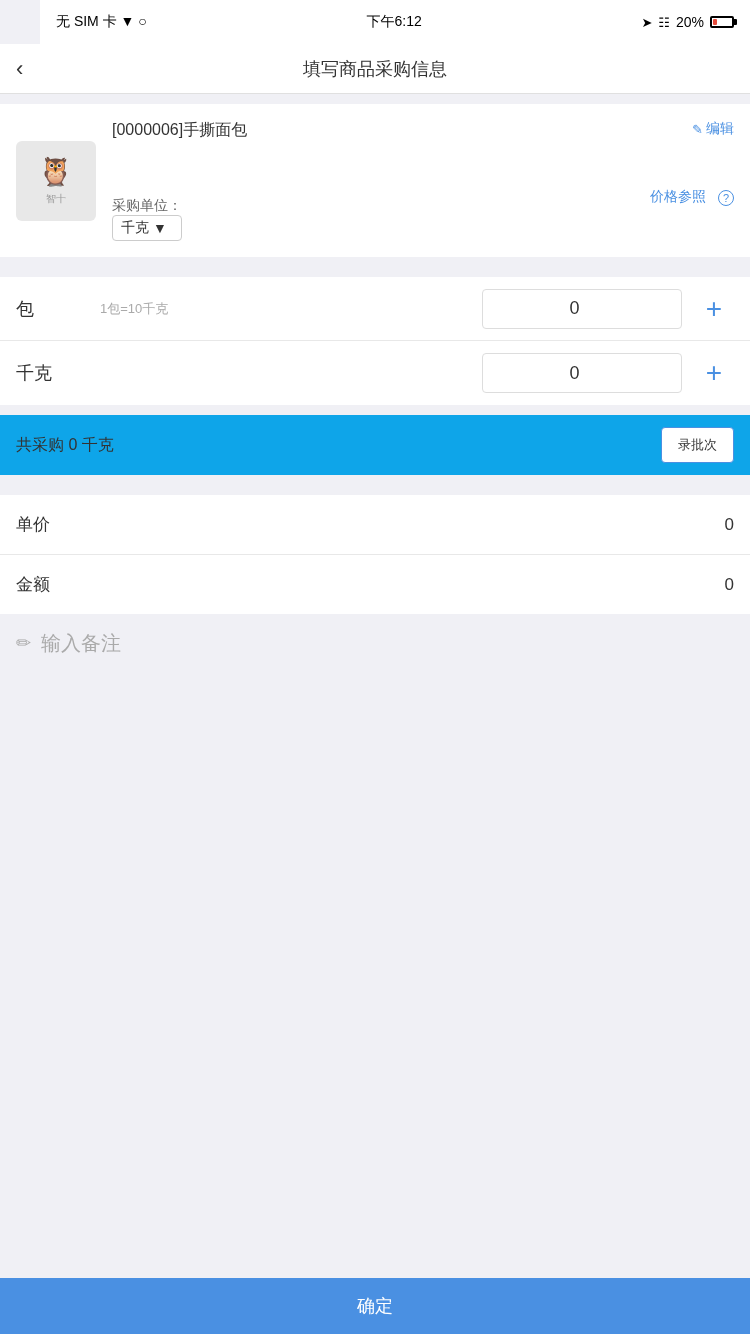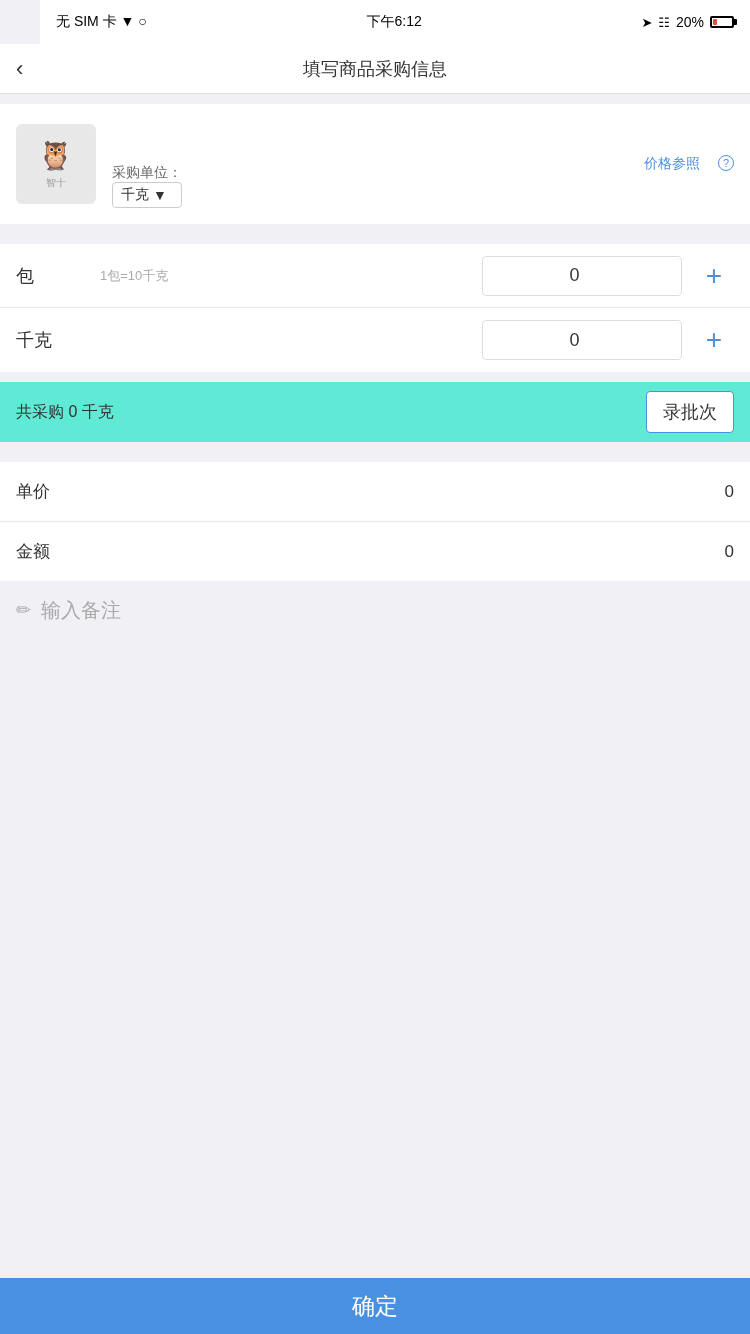--- a/index.html
+++ b/index.html
@@ -157,22 +157,22 @@
       background: #fff;
       display: flex;
       align-items: center;
       gap: 4px;
       cursor: pointer;
     }
     .price-ref {
       font-size: 14px;
       color: #4a90e2;
       display: flex;
-      align-items: flex-start;
-      gap: 18px;
+      align-items: flex-end;
+      gap: 12px;
       cursor: pointer;
     }
     .help-circle {
       width: 16px;
       height: 16px;
       border: 1.5px solid #4a90e2;
       border-radius: 50%;
       display: inline-flex;
       align-items: center;
       justify-content: center;
@@ -231,39 +231,39 @@
       font-size: 28px;
       cursor: pointer;
       display: flex;
       align-items: center;
       justify-content: center;
       font-weight: 300;
     }
 
     
     .summary-row {
-      background: #5eead4;
+      background: #0ea5e9;
       margin-top: 10px;
       display: flex;
       align-items: center;
       justify-content: space-between;
       padding: 8px 16px;
       height: 60px;
     }
     .summary-text {
       font-size: 16px;
       color: #333;
     }
     .batch-btn {
       border: 1px solid #4a90e2;
       background: #fff;
       color: #333;
       border-radius: 4px;
       padding: 8px 16px;
-      font-size: 18px;
+      font-size: 13px;
       cursor: pointer;
     }
 
     
     .info-section {
       background: #fff;
       margin-top: 10px;
     }
     .info-row {
       display: flex;
@@ -319,21 +319,21 @@
       left: 0;
       width: 750px;
       background: #4a90e2;
       height: 56px;
       display: flex;
       align-items: center;
       justify-content: center;
       cursor: pointer;
     }
     .confirm-btn-text {
-      font-size: 23px;
+      font-size: 18px;
       color: #fff;
       font-weight: 400;
     }
   </style>
 </head>
 <body>
 
 <div class="status-bar">
   <span class="status-left">无 SIM 卡 ▼ ○</span>
   <span class="status-center">下午6:12</span>
@@ -355,20 +355,29 @@
 <div class="section-sep"></div>
 
 <div class="product-card">
   <div class="product-image">
     <div class="product-image-inner">
       <span class="owl-icon">🦉</span>
       <span class="brand-text">智十</span>
     </div>
   </div>
   <div class="product-info">
+    <div class="product-name-row">
+      <span class="product-name">
+        <span>[0000006]</span><span>手撕面包</span>
+      </span>
+      <span class="edit-link">
+        <span style="font-size:13px;">✎</span>
+        <span>编辑</span>
+      </span>
+    </div>
     <div class="unit-row">
       <span class="unit-label">
         <span>采购单位：</span>
         <span class="unit-select">
           <span>千克</span>
           <span>▼</span>
         </span>
       </span>
       <span class="price-ref">
         <span>价格参照</span>

